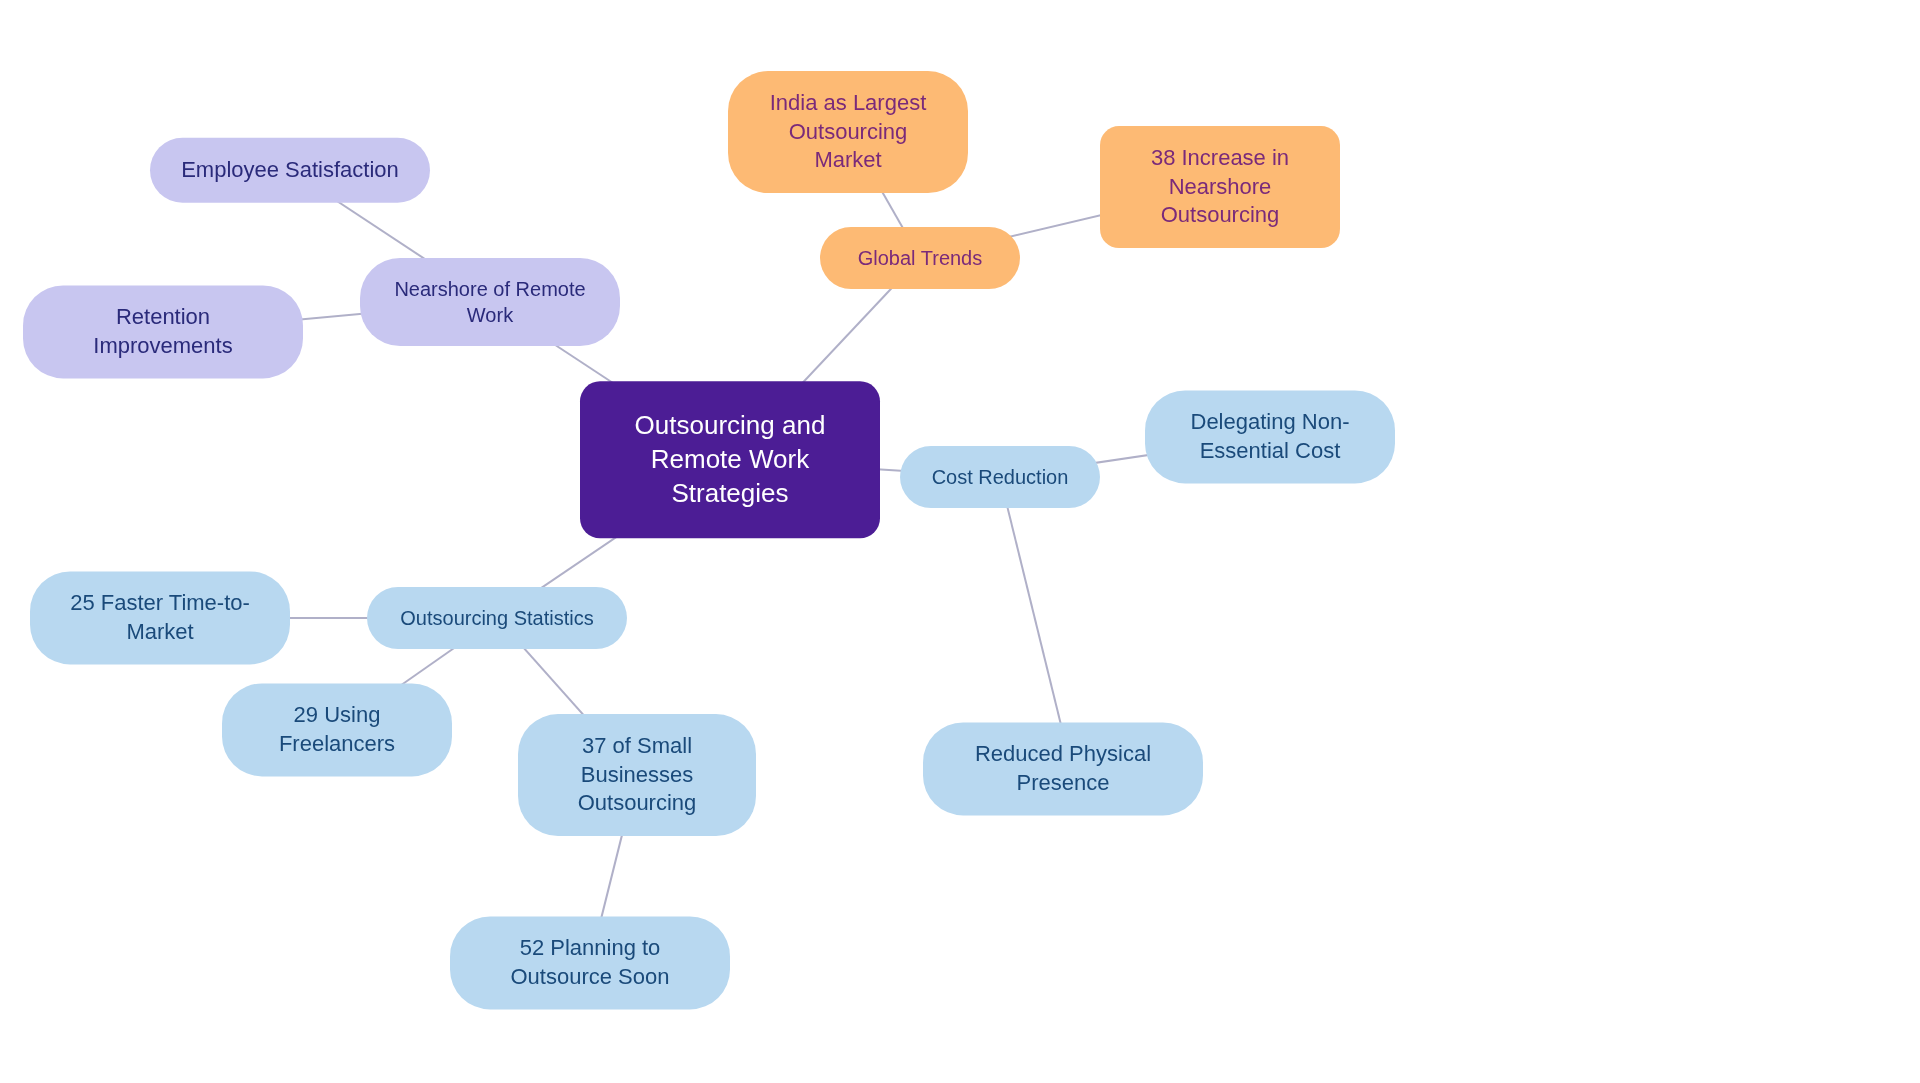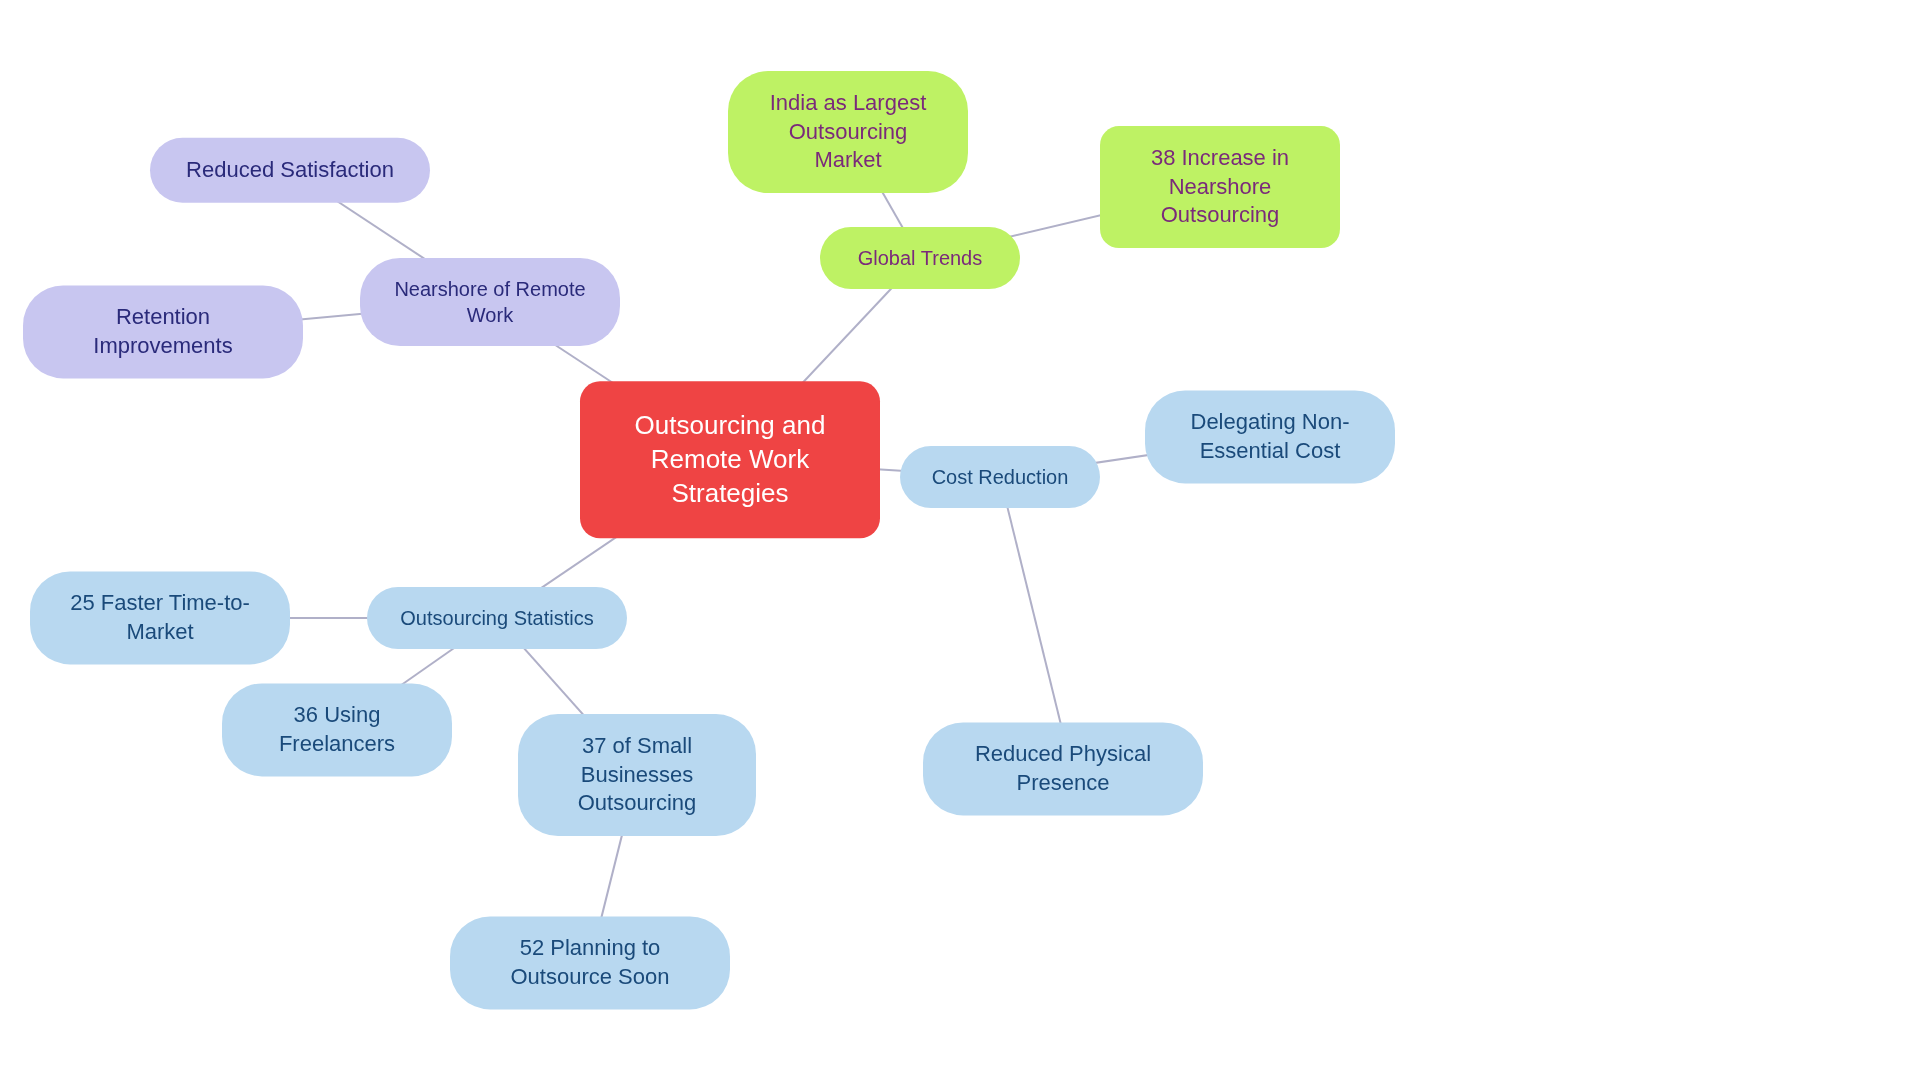--- a/index.html
+++ b/index.html
@@ -35,37 +35,37 @@
       justify-content: center;
       text-align: center;
       padding: 18px 28px;
       font-size: 22px;
       line-height: 1.3;
       cursor: pointer;
       transform: translate(-50%, -50%);
     }
 
     .node-center {
-      background: #ef4444;
+      background: #4c1d95;
       color: #ffffff;
       font-size: 26px;
       font-weight: 500;
       border-radius: 20px;
       padding: 28px 48px;
       width: 300px;
     }
 
     .node-purple-light {
       background: #c8c6f0;
       color: #2a2a7a;
       border-radius: 40px;
     }
 
     .node-pink {
-      background: #bef264;
+      background: #fdba74;
       color: #7a2a7a;
       border-radius: 40px;
     }
 
     .node-blue-light {
       background: #b8d8f0;
       color: #1a4a7a;
       border-radius: 40px;
     }
 
@@ -88,27 +88,27 @@
       <line x1="730" y1="460" x2="497" y2="618" stroke="#b0b0c8" stroke-width="2"></line>
       <line x1="497" y1="618" x2="160" y2="618" stroke="#b0b0c8" stroke-width="2"></line>
       <line x1="497" y1="618" x2="337" y2="730" stroke="#b0b0c8" stroke-width="2"></line>
       <line x1="497" y1="618" x2="637" y2="775" stroke="#b0b0c8" stroke-width="2"></line>
       <line x1="637" y1="775" x2="590" y2="963" stroke="#b0b0c8" stroke-width="2"></line>
       <line x1="730" y1="460" x2="1000" y2="477" stroke="#b0b0c8" stroke-width="2"></line>
       <line x1="1000" y1="477" x2="1270" y2="437" stroke="#b0b0c8" stroke-width="2"></line>
       <line x1="1000" y1="477" x2="1063" y2="733" stroke="#b0b0c8" stroke-width="2"></line>
     </svg>
 <div class="node node-center" style="left: 730px; top: 460px;">Outsourcing and Remote Work Strategies</div>
-    <div class="node node-purple-light" style="left: 290px; top: 170px; width: 280px;">Reduced Satisfaction</div>
+    <div class="node node-purple-light" style="left: 290px; top: 170px; width: 280px;">Employee Satisfaction</div>
     <div class="node node-purple-light" style="left: 163px; top: 332px; width: 280px;">Retention Improvements</div>
     <div class="node node-purple-light node-mid" style="left: 490px; top: 302px; width: 260px;">Nearshore of Remote Work</div>
     <div class="node node-pink node-mid" style="left: 920px; top: 258px; width: 200px;">Global Trends</div>
     <div class="node node-pink" style="left: 848px; top: 132px; width: 240px;">India as Largest Outsourcing Market</div>
     <div class="node node-pink" style="left: 1220px; top: 187px; width: 240px; border-radius: 19px;">38 Increase in Nearshore Outsourcing</div>
     <div class="node node-blue-light node-mid" style="left: 497px; top: 618px; width: 260px;">Outsourcing Statistics</div>
     <div class="node node-blue-light" style="left: 160px; top: 618px; width: 260px;">25 Faster Time-to-Market</div>
-    <div class="node node-blue-light" style="left: 337px; top: 730px; width: 230px;">36 Using Freelancers</div>
+    <div class="node node-blue-light" style="left: 337px; top: 730px; width: 230px;">29 Using Freelancers</div>
     <div class="node node-blue-light" style="left: 637px; top: 775px; width: 238px;">37 of Small Businesses Outsourcing</div>
     <div class="node node-blue-light" style="left: 590px; top: 963px; width: 280px;">52 Planning to Outsource Soon</div>
     <div class="node node-blue-light node-mid" style="left: 1000px; top: 477px; width: 200px;">Cost Reduction</div>
     <div class="node node-blue-light" style="left: 1270px; top: 437px; width: 250px;">Delegating Non-Essential Cost</div>
     <div class="node node-blue-light" style="left: 1063px; top: 769px; width: 280px;">Reduced Physical Presence</div>
   </div>
 
 </body></html>

